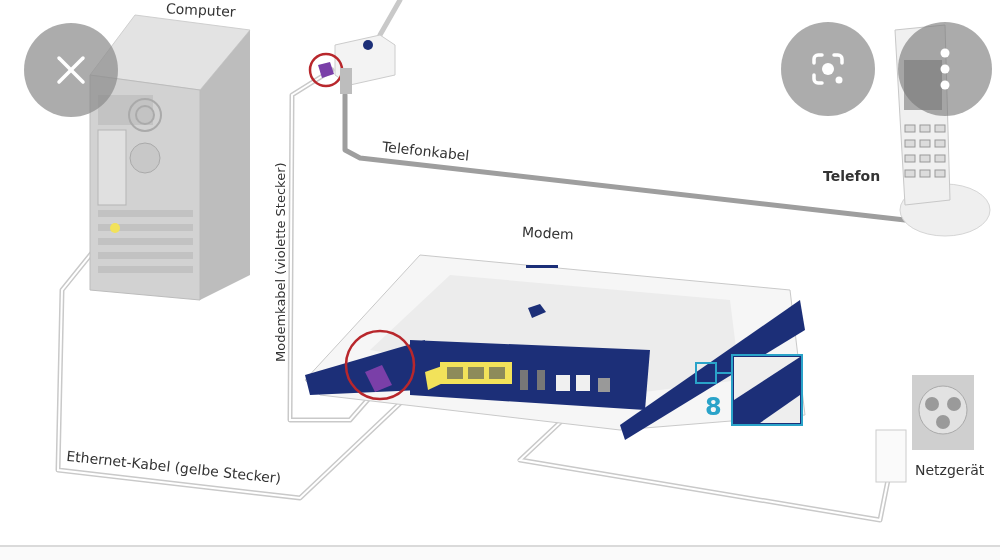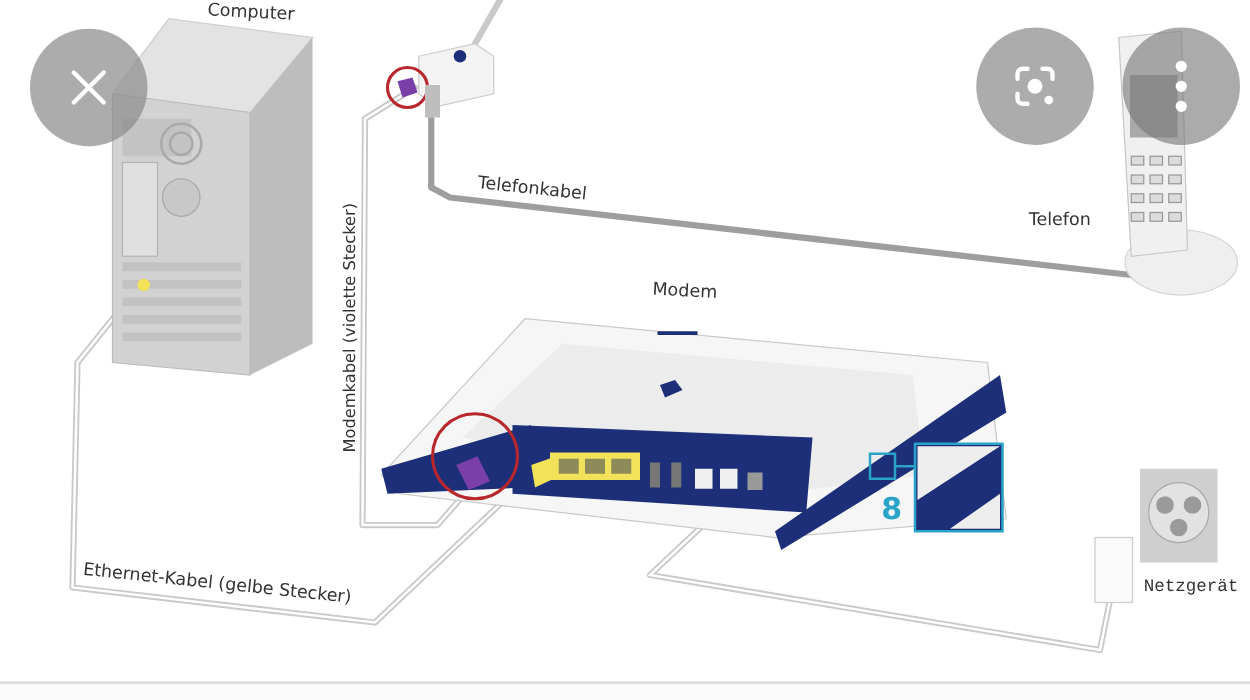--- a/index.html
+++ b/index.html
@@ -112,25 +112,25 @@
       <circle cx="943" cy="410" r="24" fill="#e2e2e2" stroke="#aaa"></circle>
       <circle cx="932" cy="404" r="7" fill="#9a9a9a"></circle>
       <circle cx="954" cy="404" r="7" fill="#9a9a9a"></circle>
       <circle cx="943" cy="422" r="7" fill="#9a9a9a"></circle>
       <rect x="876" y="430" width="30" height="52" fill="#fafafa" stroke="#ccc"></rect>
     </g>
   </svg>
 
   <div class="lbl" style="left:166px; top:2px; transform:rotate(3deg);">Computer</div>
   <div class="lbl" style="left:382px; top:143px; transform:rotate(6deg);">Telefonkabel</div>
-  <div class="lbl" style="left:823px; top:168px;">Telefon</div>
+  <div class="lbl" style="left:823px; top:168px;font-weight:bold;">Telefon</div>
   <div class="lbl" style="left:522px; top:225px; transform:rotate(3deg);">Modem</div>
   <div class="lbl" style="left:273px; top:362px; transform-origin:left top; transform:rotate(-90deg); font-size:13px;">Modemkabel (violette Stecker)</div>
   <div class="lbl" style="left:66px; top:459px; transform:rotate(6deg); font-size:14px;">Ethernet-Kabel (gelbe Stecker)</div>
-  <div class="lbl" style="left:915px; top:462px;font-family:Liberation Mono, monospace;">Netzgerät</div>
+  <div class="lbl" style="left:915px; top:462px;">Netzgerät</div>
   <div class="lbl" style="left:705px; top:393px; color:#2aa3c9; font-size:24px; font-weight:bold;">8</div>
 
   <div class="overlay-btn" style="left:24px; top:23px;">
     <svg width="40" height="40">
       <line x1="8" y1="8" x2="32" y2="32" stroke="#fff" stroke-width="3.5" stroke-linecap="round"></line>
       <line x1="32" y1="8" x2="8" y2="32" stroke="#fff" stroke-width="3.5" stroke-linecap="round"></line>
     </svg>
   </div>
   <div class="overlay-btn" style="left:781px; top:22px;">
     <svg width="48" height="48">

